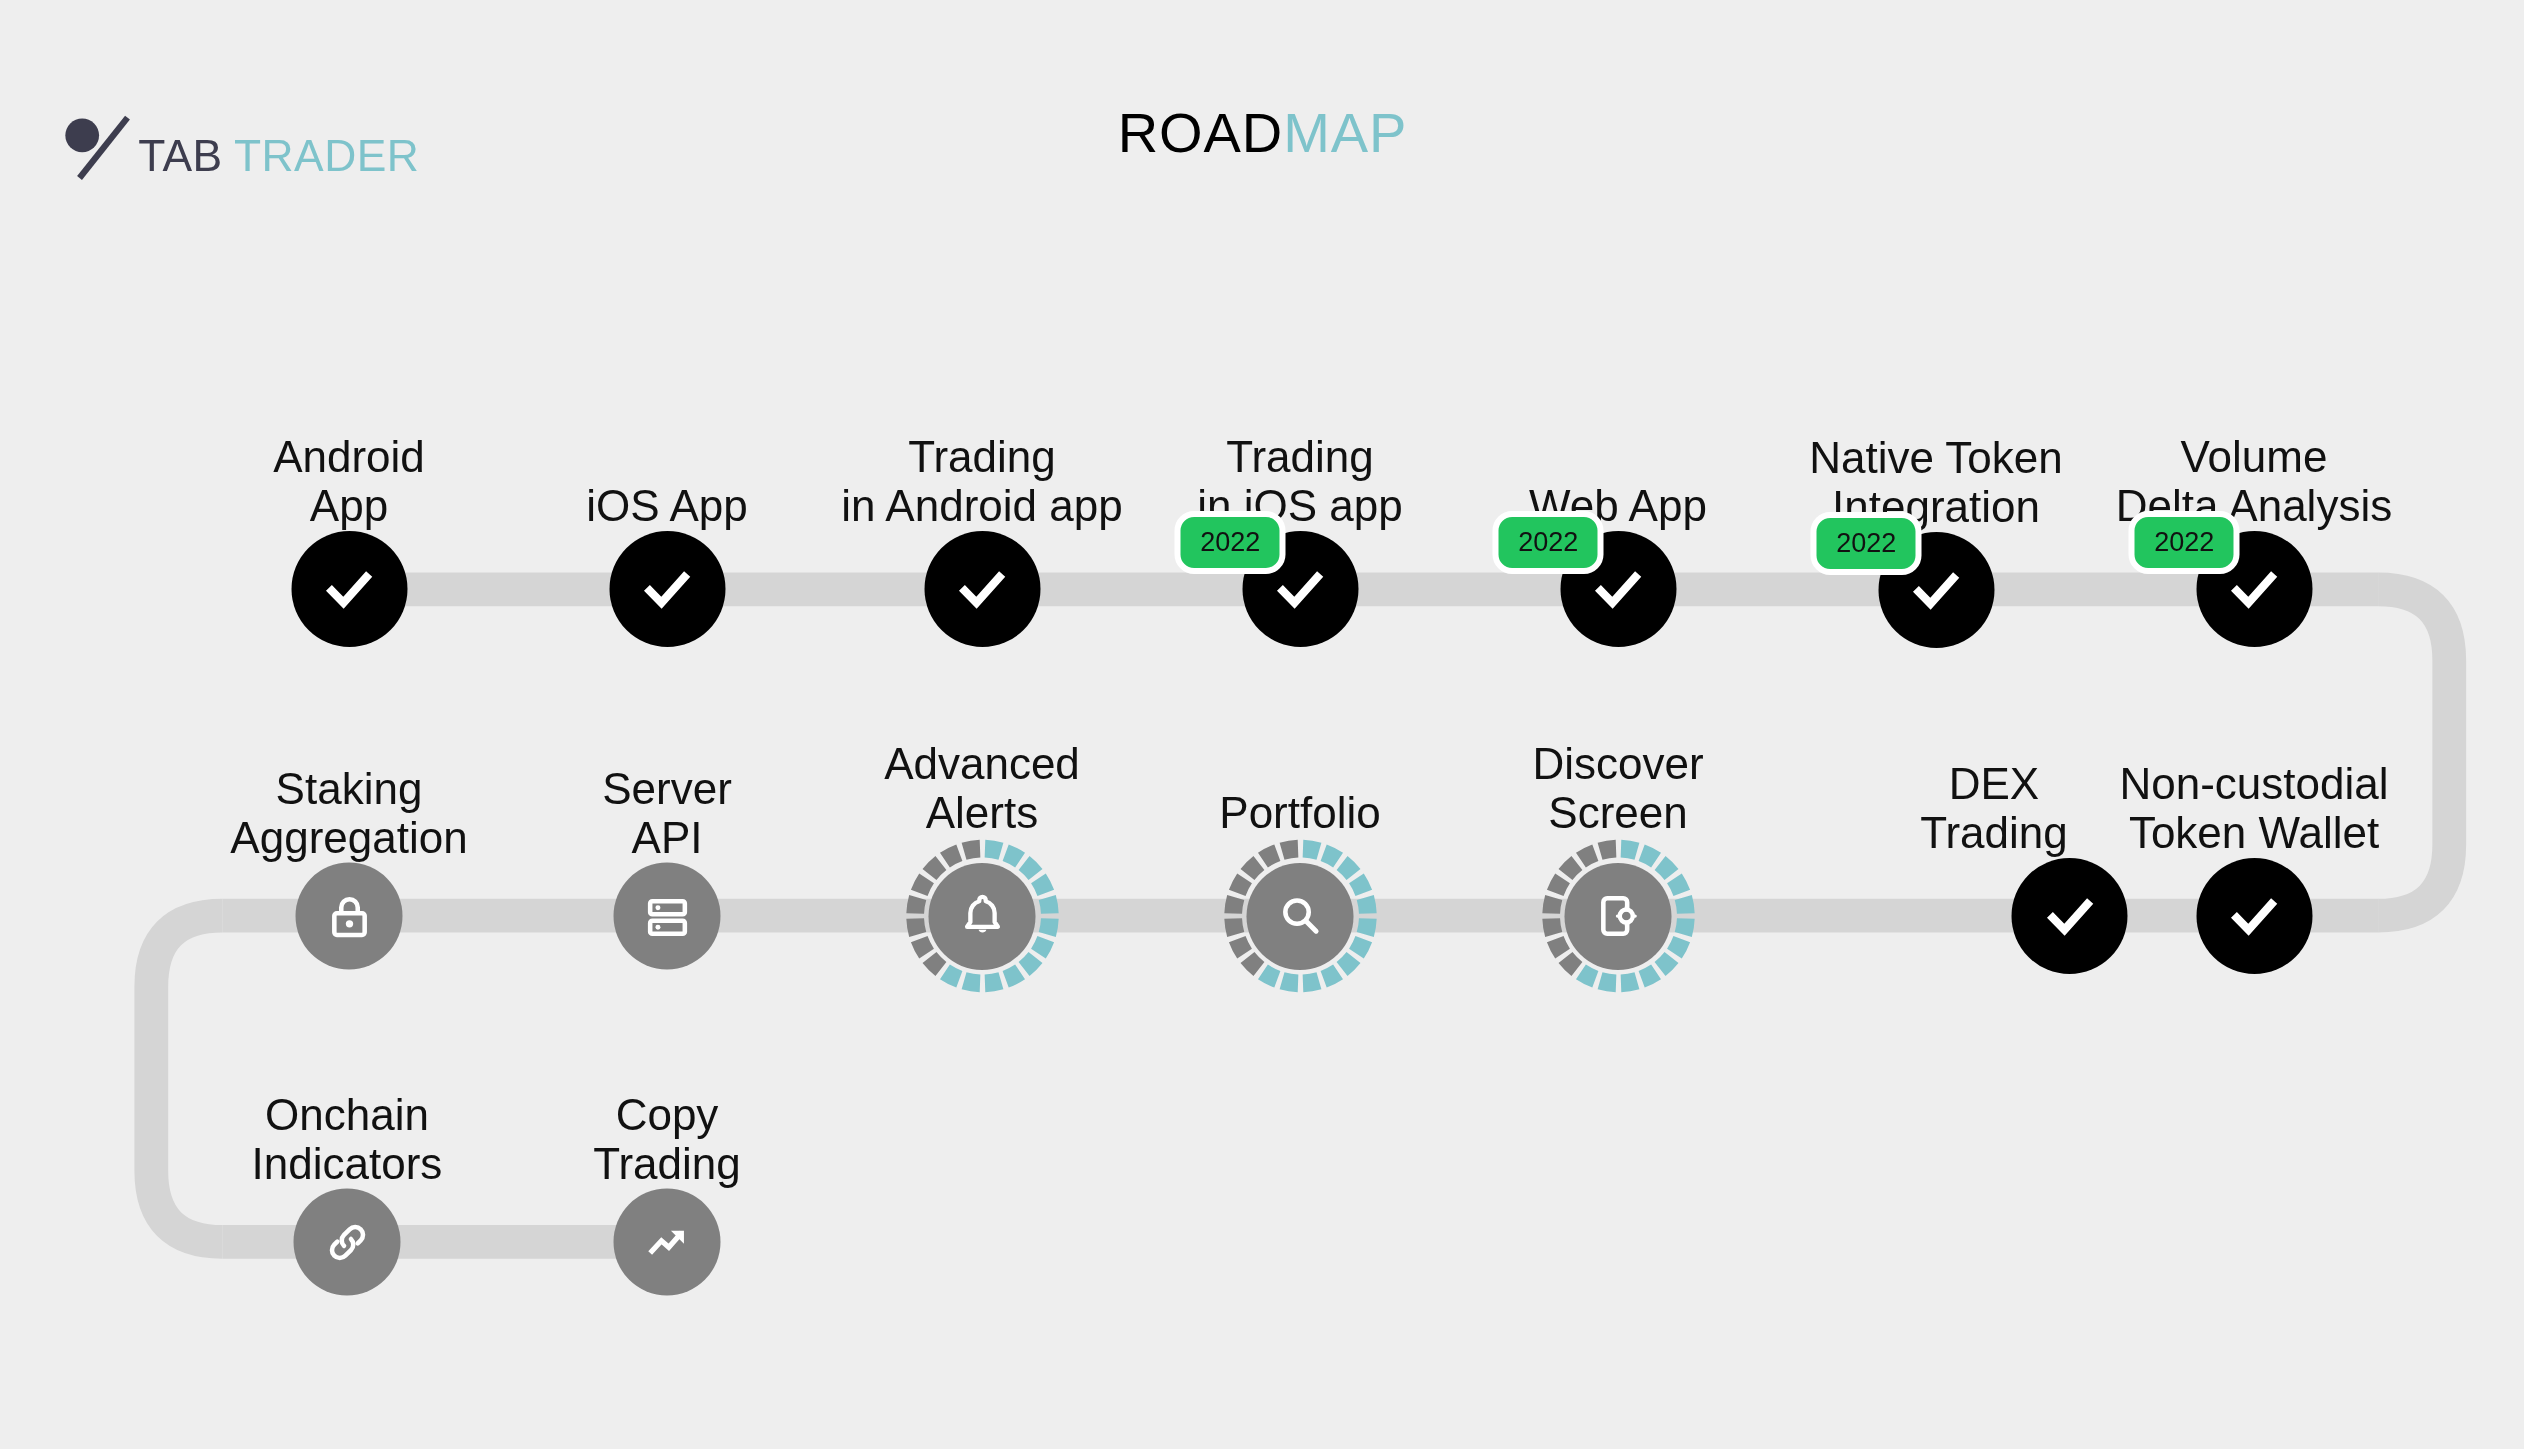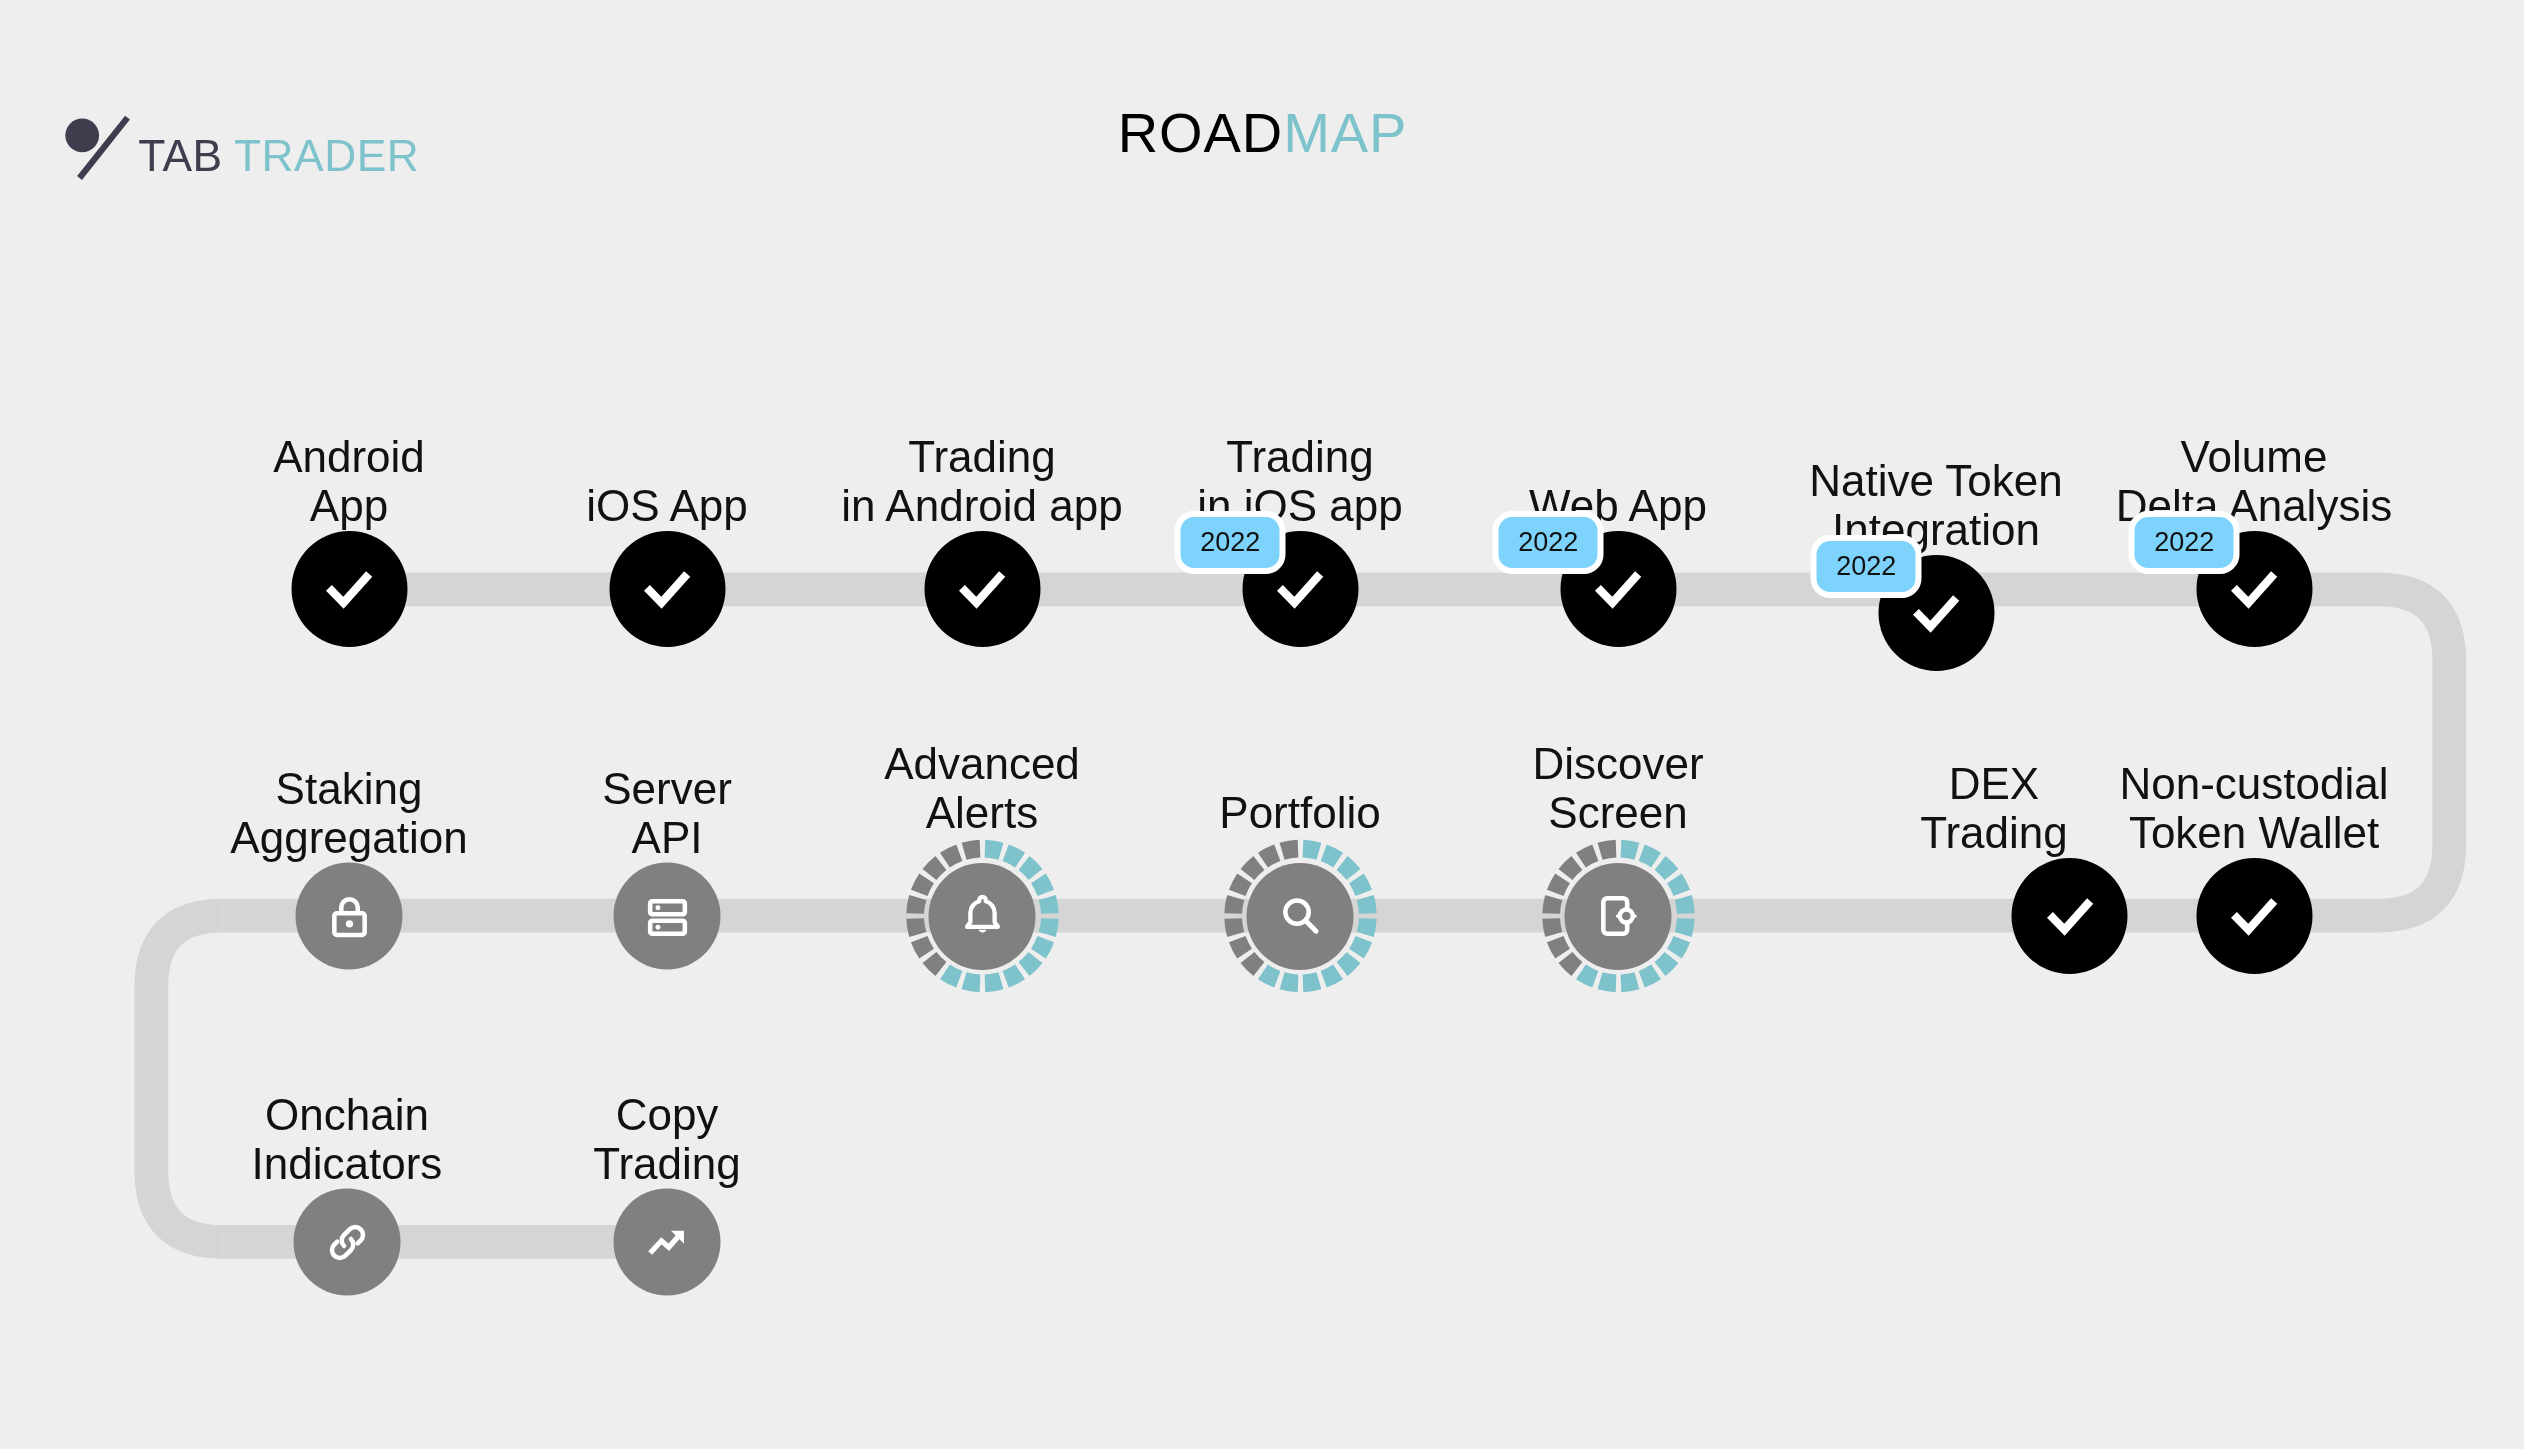--- a/index.html
+++ b/index.html
@@ -73,21 +73,21 @@
     width: 462px;
   }
   .node-label.single { padding-top: 38px; }
 
   
   .year-badge {
     position: absolute;
     bottom: 73px;
     right: 50%;
     margin-right: 14.2px;
-    background: #7dd3fc;
+    background: #22c55e;
     color: #111111;
     font-size: 27px;
     line-height: 1;
     padding: 11.6px 19.6px 12.4px;
     border-radius: 19.6px;
     border: 6.2px solid #ffffff;
     white-space: nowrap;
     z-index: 5;
   }
 
@@ -212,21 +212,21 @@
     <div class="year-badge">2022</div>
     <div class="node-body">
       <div class="dot done">
         <svg width="55" height="55" viewBox="0 0 24 24">
           <path d="M4.5 12.6 L9.6 17.8 L19.6 6.6" stroke="#ffffff" stroke-width="3.6" fill="none" stroke-linecap="square"></path>
         </svg>
       </div>
     </div>
   </div>
 
-  <div class="node" style="left:1936px; top:613px;">
+  <div class="node" style="left:1936px; top:590px;">
     <div class="node-label">Native Token
 Integration</div>
     <div class="year-badge">2022</div>
     <div class="node-body">
       <div class="dot done">
         <svg width="55" height="55" viewBox="0 0 24 24">
           <path d="M4.5 12.6 L9.6 17.8 L19.6 6.6" stroke="#ffffff" stroke-width="3.6" fill="none" stroke-linecap="square"></path>
         </svg>
       </div>
     </div>

